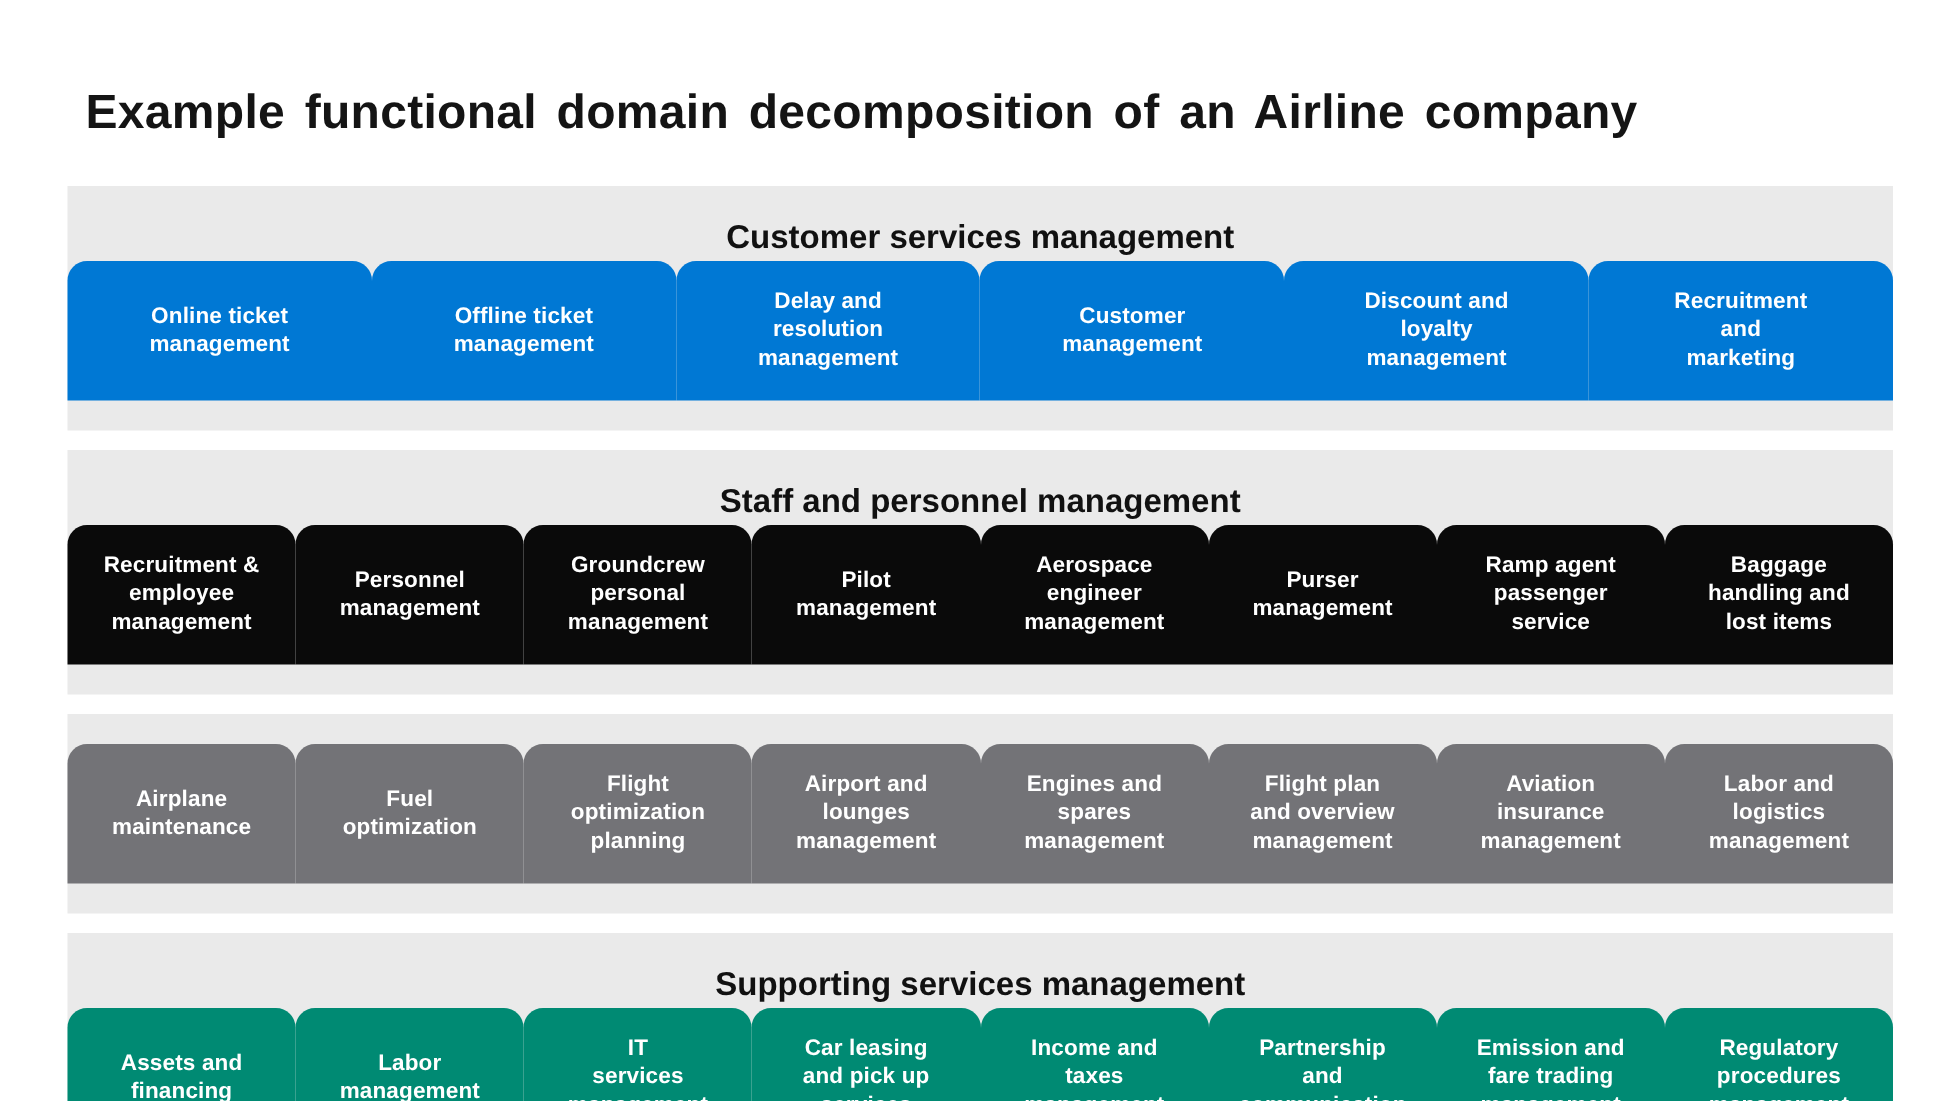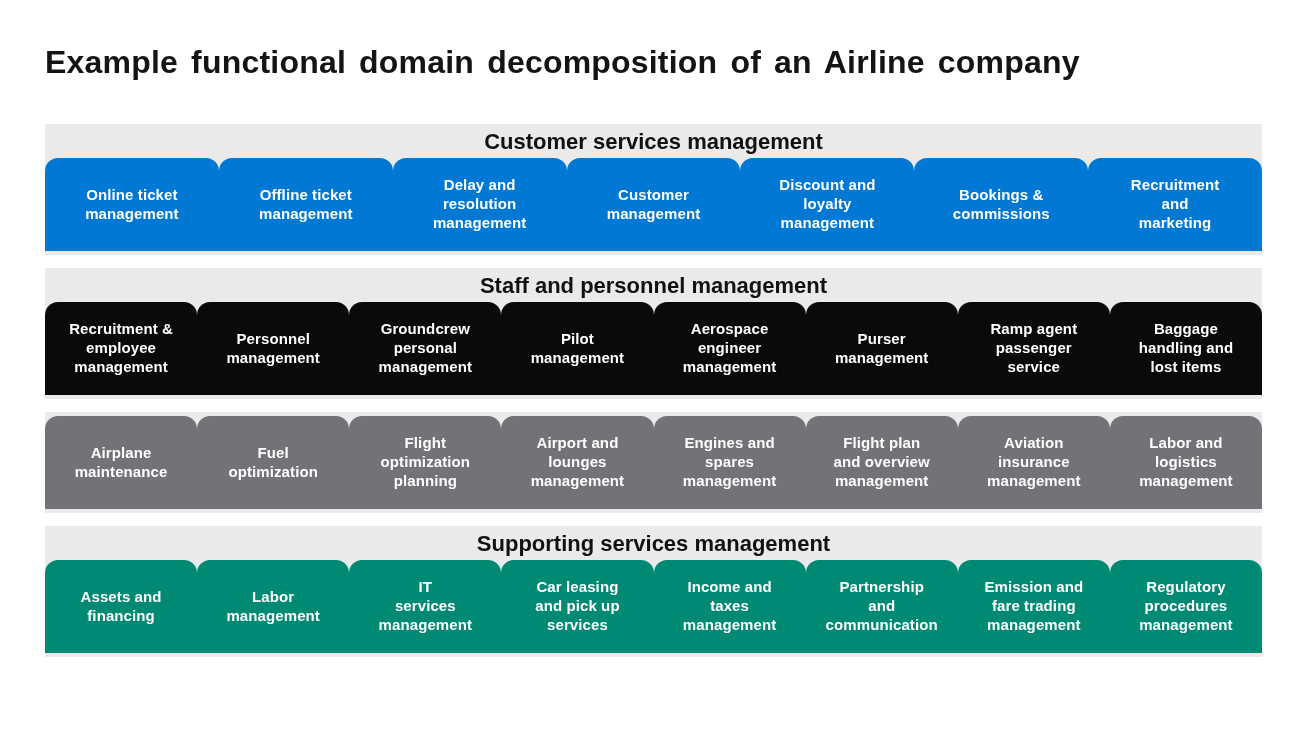--- a/index.html
+++ b/index.html
@@ -12,37 +12,37 @@
     position: relative;
     width: 1306px;
     height: 734px;
     background: #ffffff;
     overflow: hidden;
   }
   .page-title {
     position: absolute;
     left: 45px;
     top: 44px;
-    margin: 0;
+    margin: 12px;
     font-size: 32px;
     font-weight: 700;
     color: #141414;
     letter-spacing: 0.2px;
     word-spacing: 4px;
     white-space: nowrap;
   }
   .bands {
     position: absolute;
     left: 45px;
     top: 124px;
     width: 1217px;
   }
   .band {
     background: #eaeaea;
-    padding: 4px 0;
+    padding: 20px 0;
     margin-bottom: 13px;
   }
   .band-title {
     margin: 0 0 2px 0;
     text-align: center;
     font-size: 22px;
     font-weight: 700;
     color: #111111;
     line-height: 28px;
   }
@@ -85,22 +85,20 @@
         <div class="box">Offline ticket
 management</div>
         <div class="box">Delay and
 resolution
 management</div>
         <div class="box">Customer
 management</div>
         <div class="box">Discount and
 loyalty
 management</div>
-        <div class="box">Bookings &amp;
-commissions</div>
         <div class="box">Recruitment
 and
 marketing</div>
       </div>
     </section>
 
     <section class="band" style="--accent: #0a0a0a;">
       <h2 class="band-title">Staff and personnel management</h2>
       <div class="row">
         <div class="box">Recruitment &amp;

